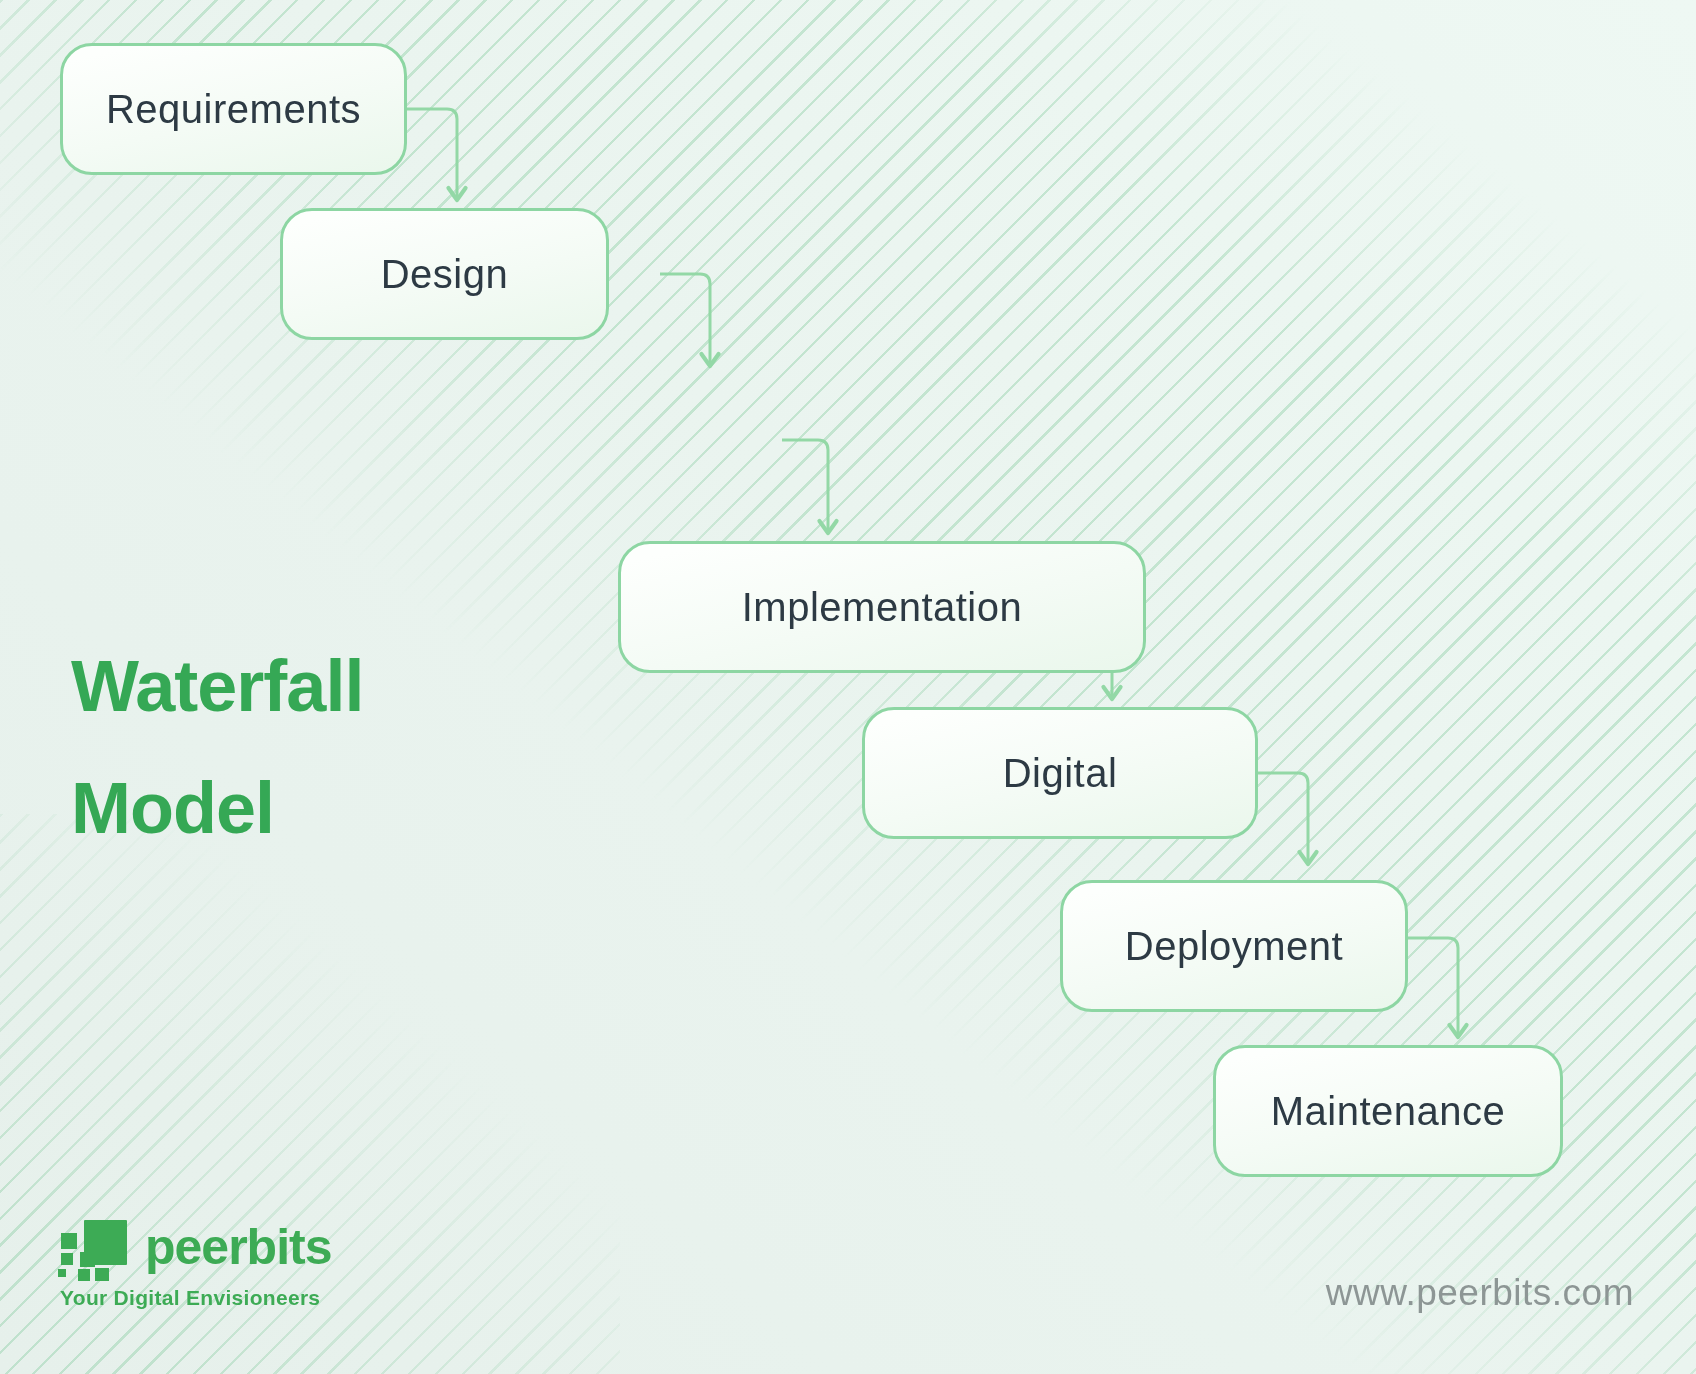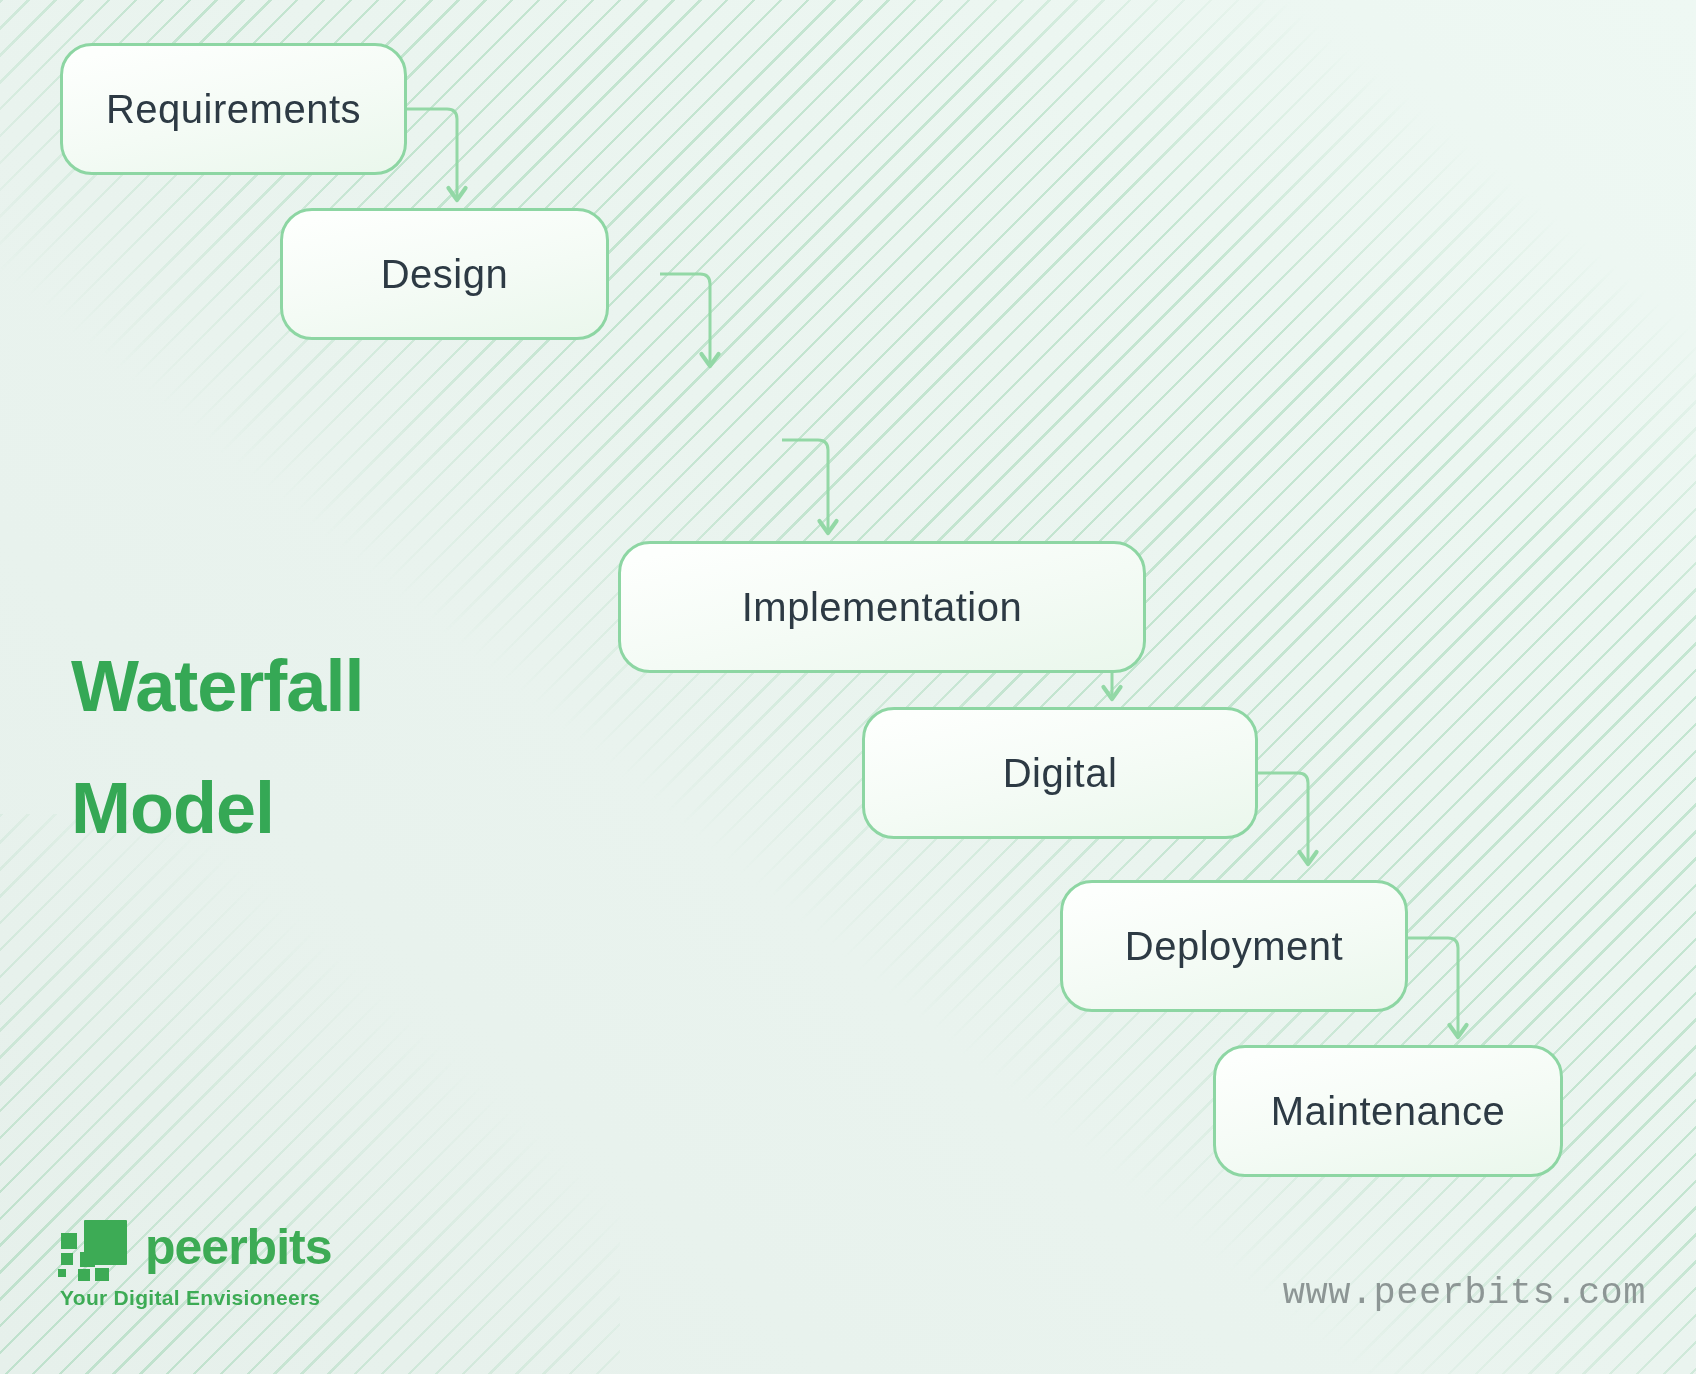--- a/index.html
+++ b/index.html
@@ -63,22 +63,22 @@
   .logo-text{
     font-size:50px;font-weight:600;color:#3dab55;
     letter-spacing:-1px;margin-left:18px;margin-top:-8px;
   }
   .tagline{
     position:absolute;left:3px;top:66px;white-space:nowrap;
     font-size:21px;font-weight:700;color:#3dab55;letter-spacing:0.3px;
   }
   
   .website{
-    position:absolute;right:50px;top:1272px;
-    font-size:37px;color:#8d9695;letter-spacing:0.5px;font-family:Liberation Mono, monospace;
+    position:absolute;right:62px;top:1272px;
+    font-size:37px;color:#8d9695;letter-spacing:0.5px;
   }
 </style>
 </head>
 <body>
 
 <div class="canvas">
 
   <div class="stripes stripes-tr"></div>
   <div class="stripes stripes-bl"></div>
 

